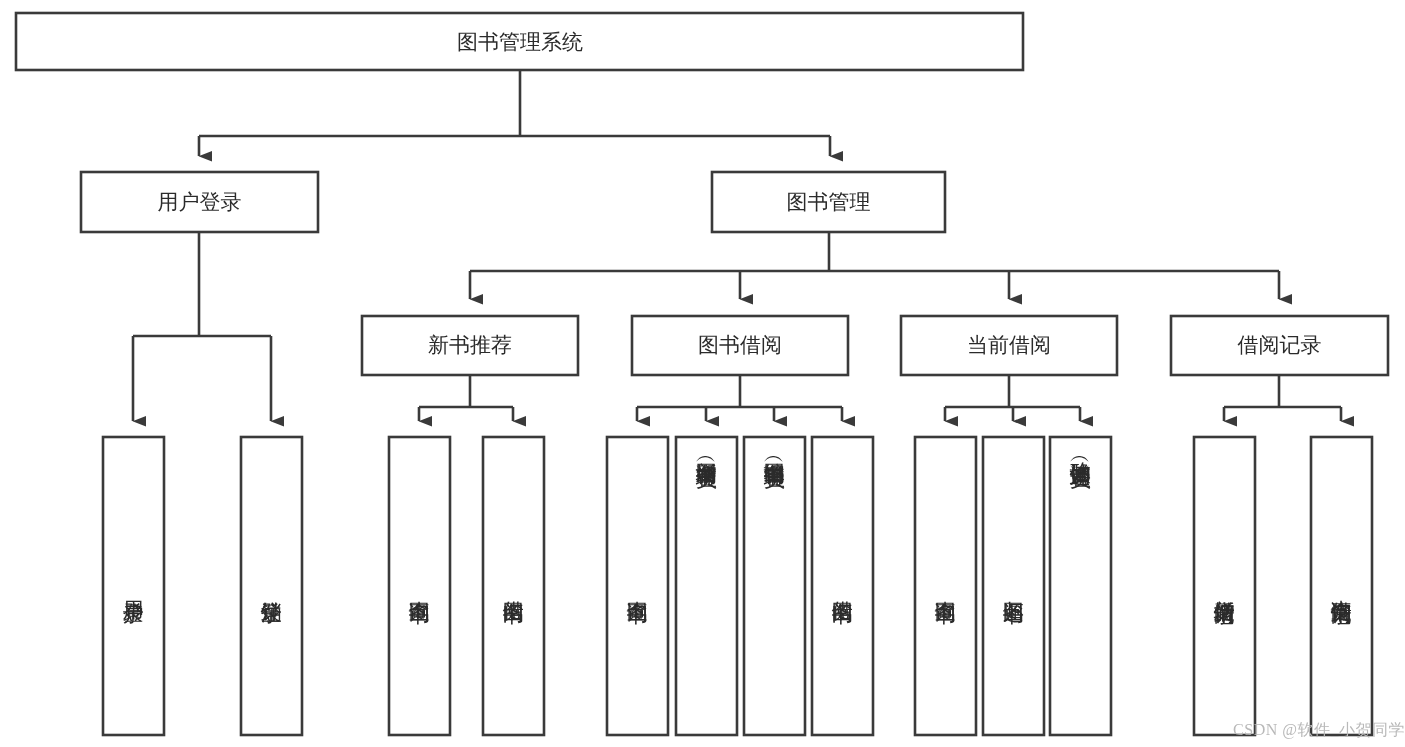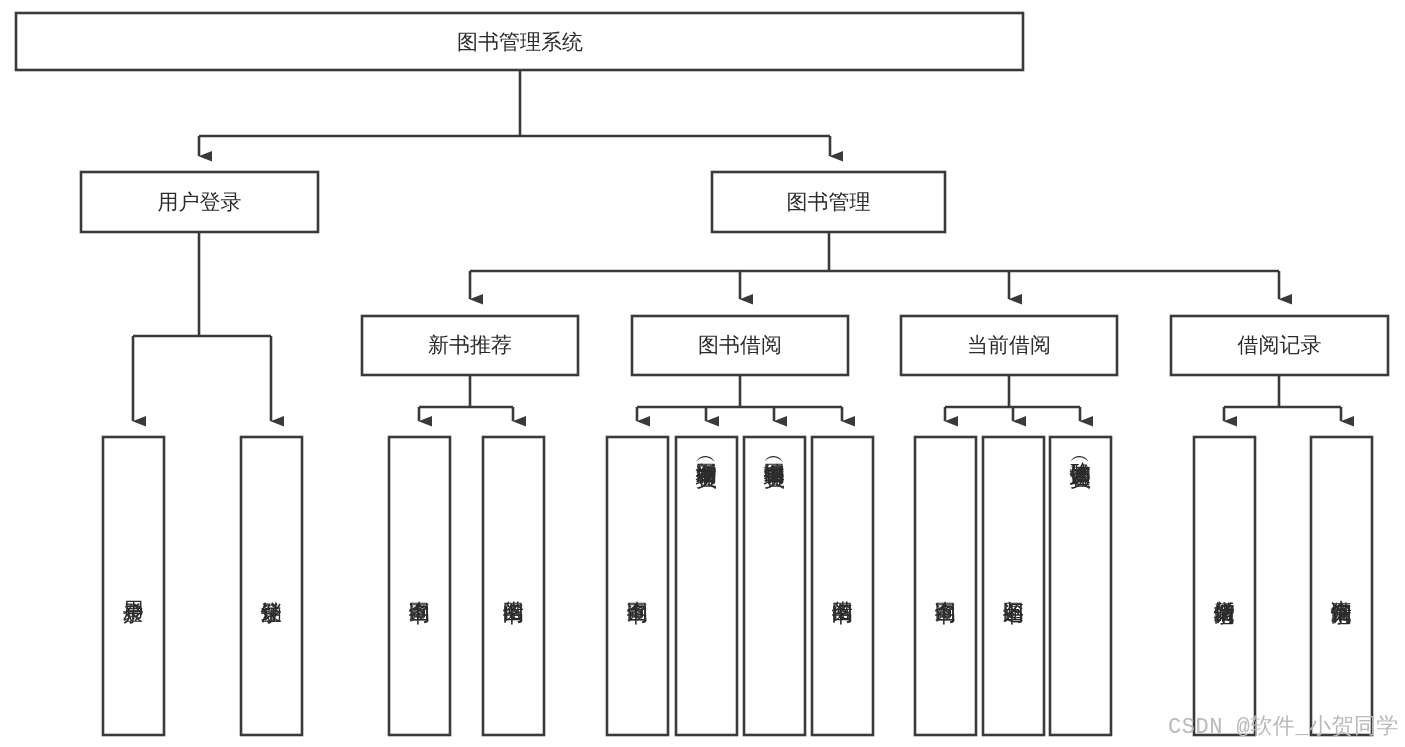--- a/index.html
+++ b/index.html
@@ -63,24 +63,24 @@
     text-orientation: upright;
     font-family: "Liberation Sans", "DejaVu Sans", sans-serif;
     font-size: 21px;
     line-height: 1.12;
     color: #2b2b2b;
     letter-spacing: 1px;
     white-space: nowrap;
   }
   .watermark {
     position: absolute;
-    right: 6px;
+    right: 0;
     bottom: 6px;
-    font-family: Liberation Mono, monospace;
-    font-size: 22px;
+    font-family: Liberation Serif, serif;
+    font-size: 16px;
     color: #b9b9b9;
     letter-spacing: 0.5px;
     white-space: nowrap;
   }
 </style>
 </head>
 <body>
 
 <div id="diagram-root">
 

